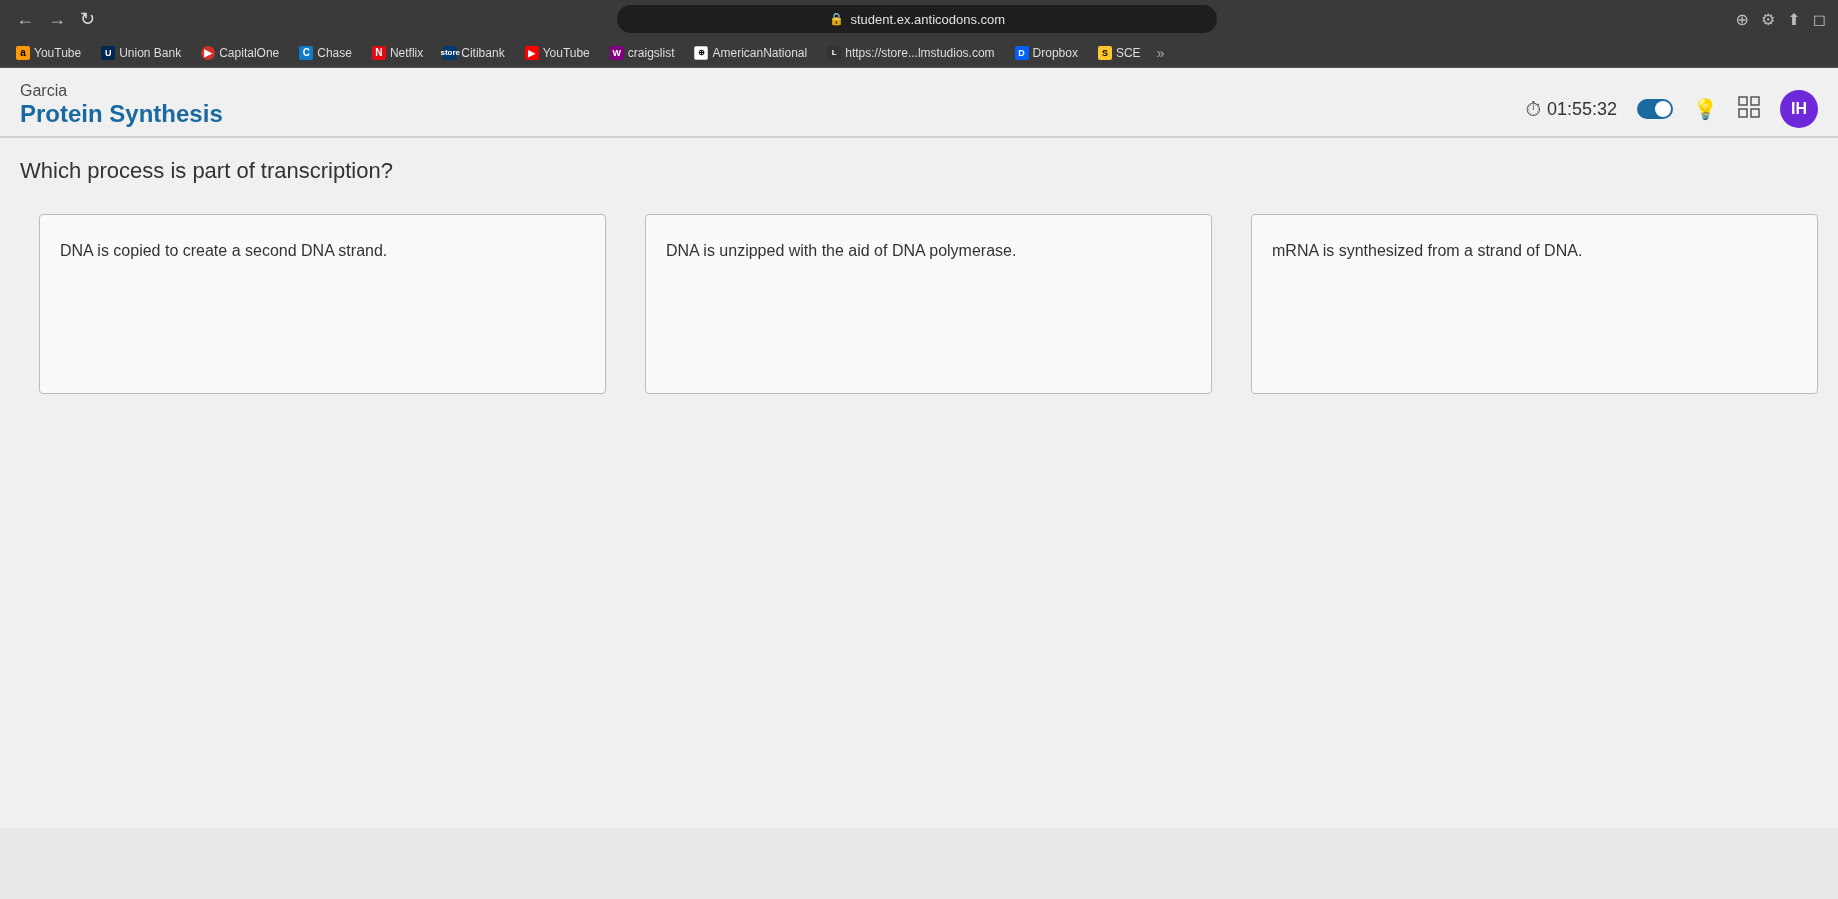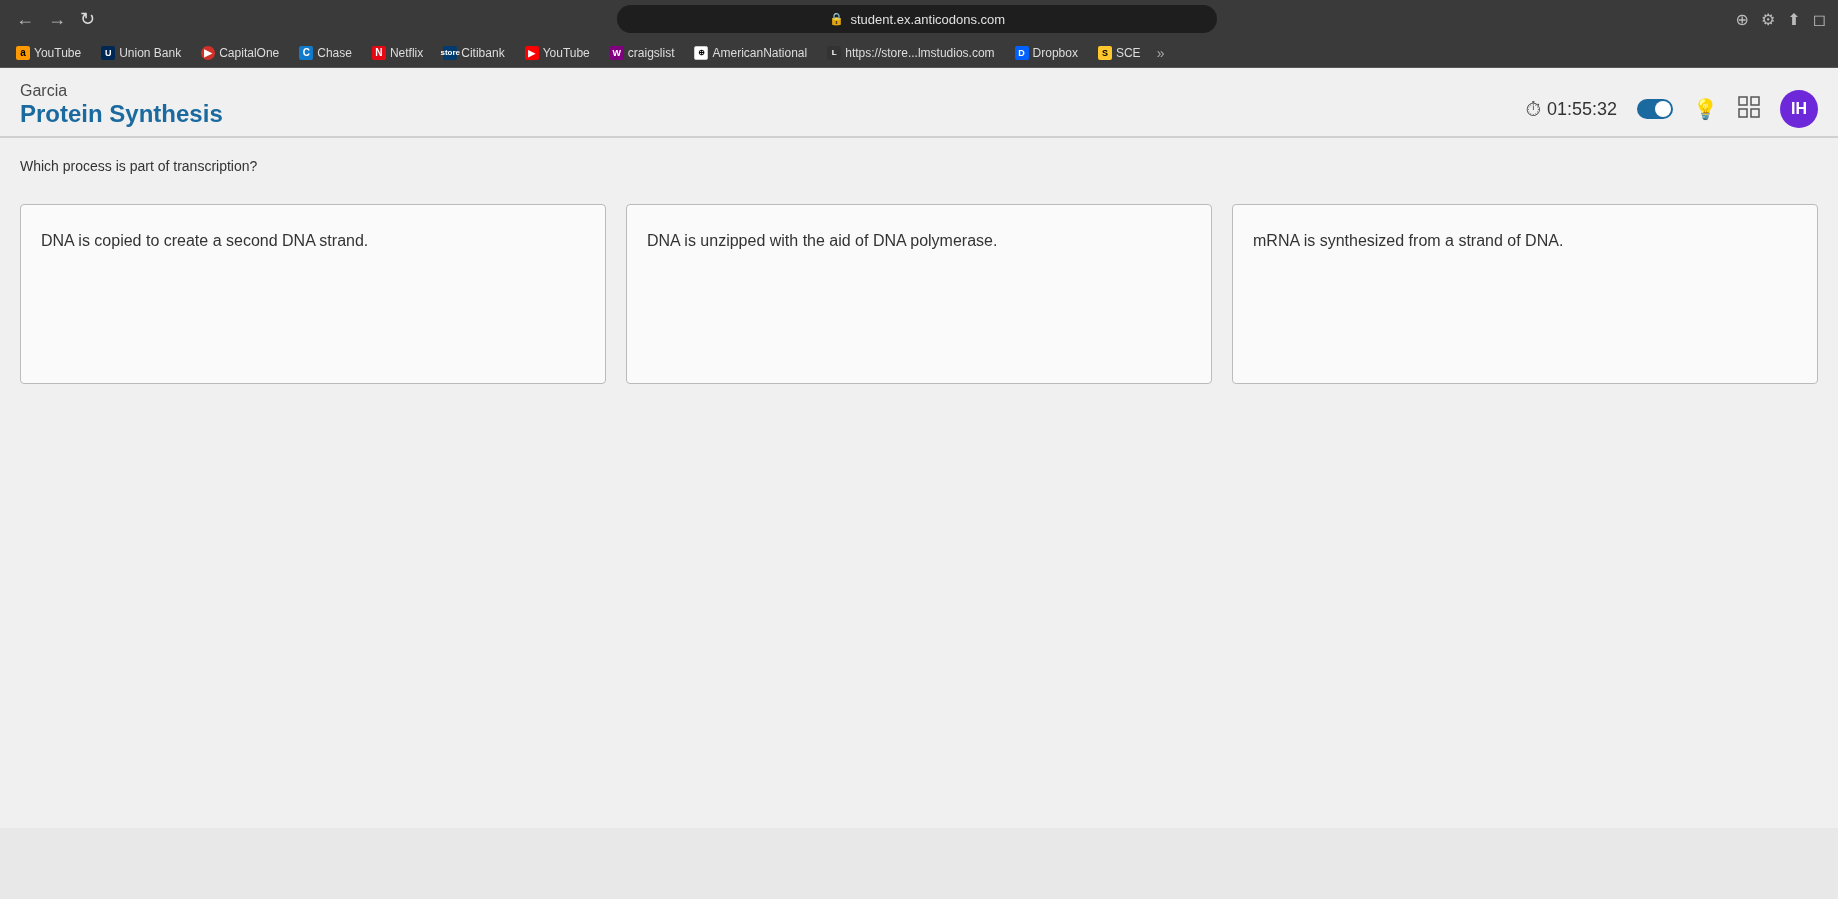--- a/index.html
+++ b/index.html
@@ -199,21 +199,21 @@
       background: #d0d0d0;
       margin: 0 0 20px 0;
     }
 
     
     .question-area {
       padding: 0 20px;
     }
 
     .question-text {
-      font-size: 14px;
+      font-size: 22px;
       color: #333;
       margin-bottom: 30px;
       font-weight: 400;
     }
 
     .answer-grid {
       display: flex;
       gap: 20px;
       flex-wrap: nowrap;
     }
@@ -222,20 +222,21 @@
       flex: 1;
       min-height: 180px;
       background: #fafafa;
       border: 1.5px solid #bbb;
       border-radius: 4px;
       padding: 24px 20px;
       cursor: pointer;
       transition: background 0.15s;
       display: flex;
       align-items: flex-start;
+      margin-left: 19px;
     }
 
     .answer-card-text {
       font-size: 16px;
       color: #333;
       line-height: 1.5;
     }
 
     
     .nav-buttons {

